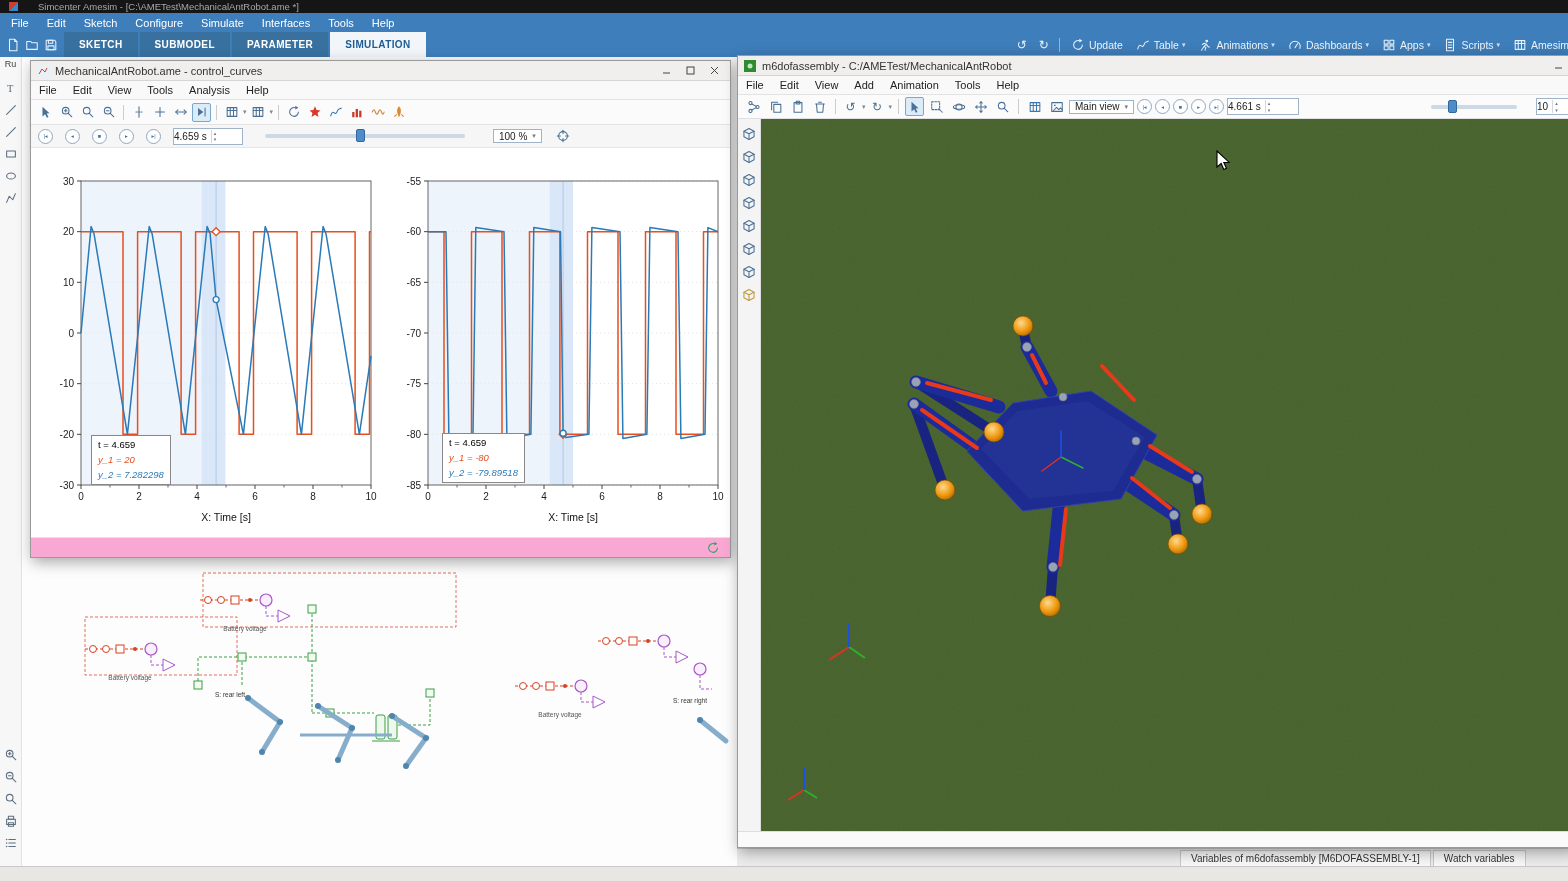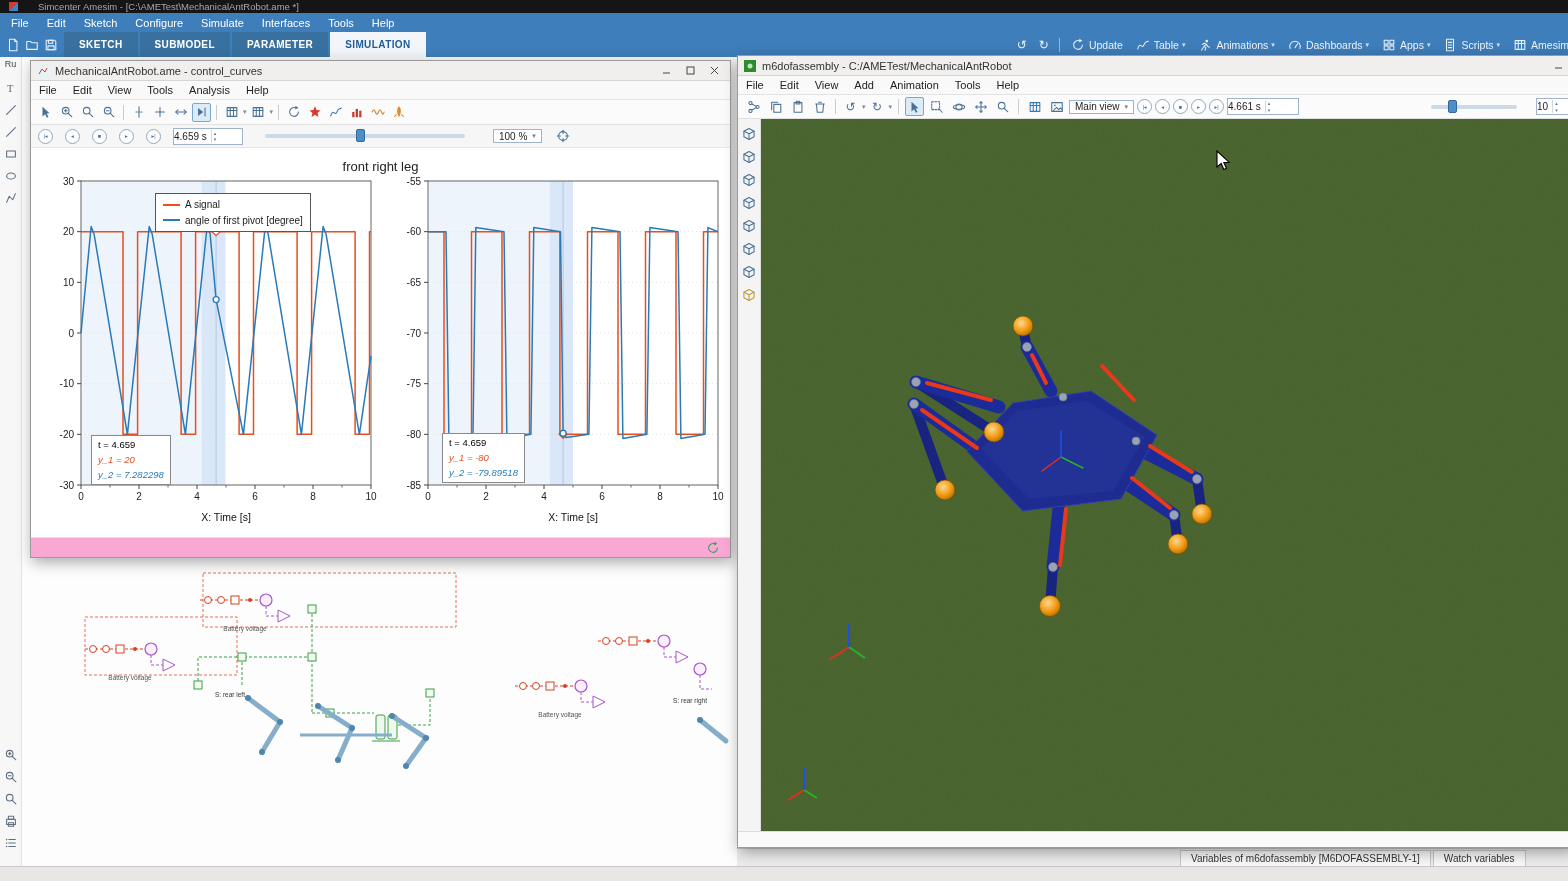--- a/index.html
+++ b/index.html
@@ -603,21 +603,20 @@
             <circle cx="8" cy="8" r="5"></circle>
             <line x1="8" y1="1.5" x2="8" y2="5"></line>
             <line x1="8" y1="11" x2="8" y2="14.5"></line>
             <line x1="1.5" y1="8" x2="5" y2="8"></line>
             <line x1="11" y1="8" x2="14.5" y2="8"></line>
           </g>
         </svg>
       </span>
   </div>
   <div class="chart-canvas">
-    <div class="suptitle">front right leg</div>
     <div class="chart-row">
       <div class="chart-box" id="chart0"><svg width="345" height="356">
             <rect x="46" y="8" width="135.111" height="304" fill="#eef4fc"></rect>
             <rect x="166.64000000000001" y="8" width="23.78" height="304" fill="#d9e7f8"></rect>
             <line x1="46" y1="8" x2="336" y2="8" stroke="#e3e3e3" stroke-dasharray="1,3"></line>
             <line x1="46" y1="58.666666666666664" x2="336" y2="58.666666666666664" stroke="#e3e3e3" stroke-dasharray="1,3"></line>
             <line x1="46" y1="109.33333333333333" x2="336" y2="109.33333333333333" stroke="#e3e3e3" stroke-dasharray="1,3"></line>
             <line x1="46" y1="160" x2="336" y2="160" stroke="#e3e3e3" stroke-dasharray="1,3"></line>
             <line x1="46" y1="210.66666666666666" x2="336" y2="210.66666666666666" stroke="#e3e3e3" stroke-dasharray="1,3"></line>
             <line x1="46" y1="261.33333333333337" x2="336" y2="261.33333333333337" stroke="#e3e3e3" stroke-dasharray="1,3"></line>
@@ -653,30 +652,21 @@
             <line x1="75" y1="312" x2="75" y2="314.5" stroke="#666"></line>
             <line x1="133" y1="312" x2="133" y2="314.5" stroke="#666"></line>
             <line x1="191" y1="312" x2="191" y2="314.5" stroke="#666"></line>
             <line x1="249" y1="312" x2="249" y2="314.5" stroke="#666"></line>
             <line x1="307" y1="312" x2="307" y2="314.5" stroke="#666"></line>
             <polyline points="46.0,58.7 88.0,58.7 88.0,261.3 102.6,261.3 102.6,58.7 146.1,58.7 146.1,261.3 160.6,261.3 160.6,58.7 204.1,58.7 204.1,261.3 218.5,261.3 218.5,58.7 262.1,58.7 262.1,261.3 276.6,261.3 276.6,58.7 320.1,58.7 320.1,261.3 334.5,261.3 334.5,58.7 336.0,58.7" fill="none" stroke="#e84e1e" stroke-width="1.5" stroke-linejoin="round"></polyline>
             <polyline points="46.0,160.0 56.1,53.6 59.0,60.7 92.4,261.3 114.2,53.6 117.1,60.7 150.4,261.3 172.1,53.6 175.1,60.7 181.1,126.6 208.4,261.3 230.2,53.6 233.1,60.7 266.4,261.3 288.1,53.6 291.0,60.7 324.4,261.3 336.0,182.8" fill="none" stroke="#2a7ab8" stroke-width="1.5" stroke-linejoin="round"></polyline>
             <path d="M 181.111 54.666666666666664 L 185.111 58.666666666666664 L 181.111 62.666666666666664 L 177.111 58.666666666666664 Z" fill="#fff" stroke="#e84e1e" stroke-width="1.3"></path>
             <circle cx="181.111" cy="126.55806453333332" r="3" fill="#fff" stroke="#2a7ab8" stroke-width="1.3"></circle>
             <text x="191" y="348" text-anchor="middle" font-size="10.5" fill="#111">X: Time [s]</text>
-          </svg><div class="legend" style="left:120px;top:20px">
-            <div class="lrow">
-              <span class="lswatch" style="background:#e84e1e"></span>
-              <span>A signal</span>
-            </div>
-            <div class="lrow">
-              <span class="lswatch" style="background:#2a7ab8"></span>
-              <span>angle of first pivot [degree]</span>
-            </div>
-          </div><div class="ctip" style="left:56px;top:262px">
+          </svg><div class="ctip" style="left:56px;top:262px">
             <div class="t0">t = 4.659</div>
             <div class="t1" style="color:#e84e1e">y_1 = 20</div>
             <div class="t2" style="color:#2a7ab8">y_2 = 7.282298</div>
           </div></div>
       <div class="chart-box" id="chart1"><svg width="345" height="356">
             <rect x="46" y="8" width="135.111" height="304" fill="#eef4fc"></rect>
             <rect x="167.8" y="8" width="23.19999999999999" height="304" fill="#d9e7f8"></rect>
             <line x1="46" y1="8" x2="336" y2="8" stroke="#e3e3e3" stroke-dasharray="1,3"></line>
             <line x1="46" y1="58.666666666666664" x2="336" y2="58.666666666666664" stroke="#e3e3e3" stroke-dasharray="1,3"></line>
             <line x1="46" y1="109.33333333333333" x2="336" y2="109.33333333333333" stroke="#e3e3e3" stroke-dasharray="1,3"></line>

